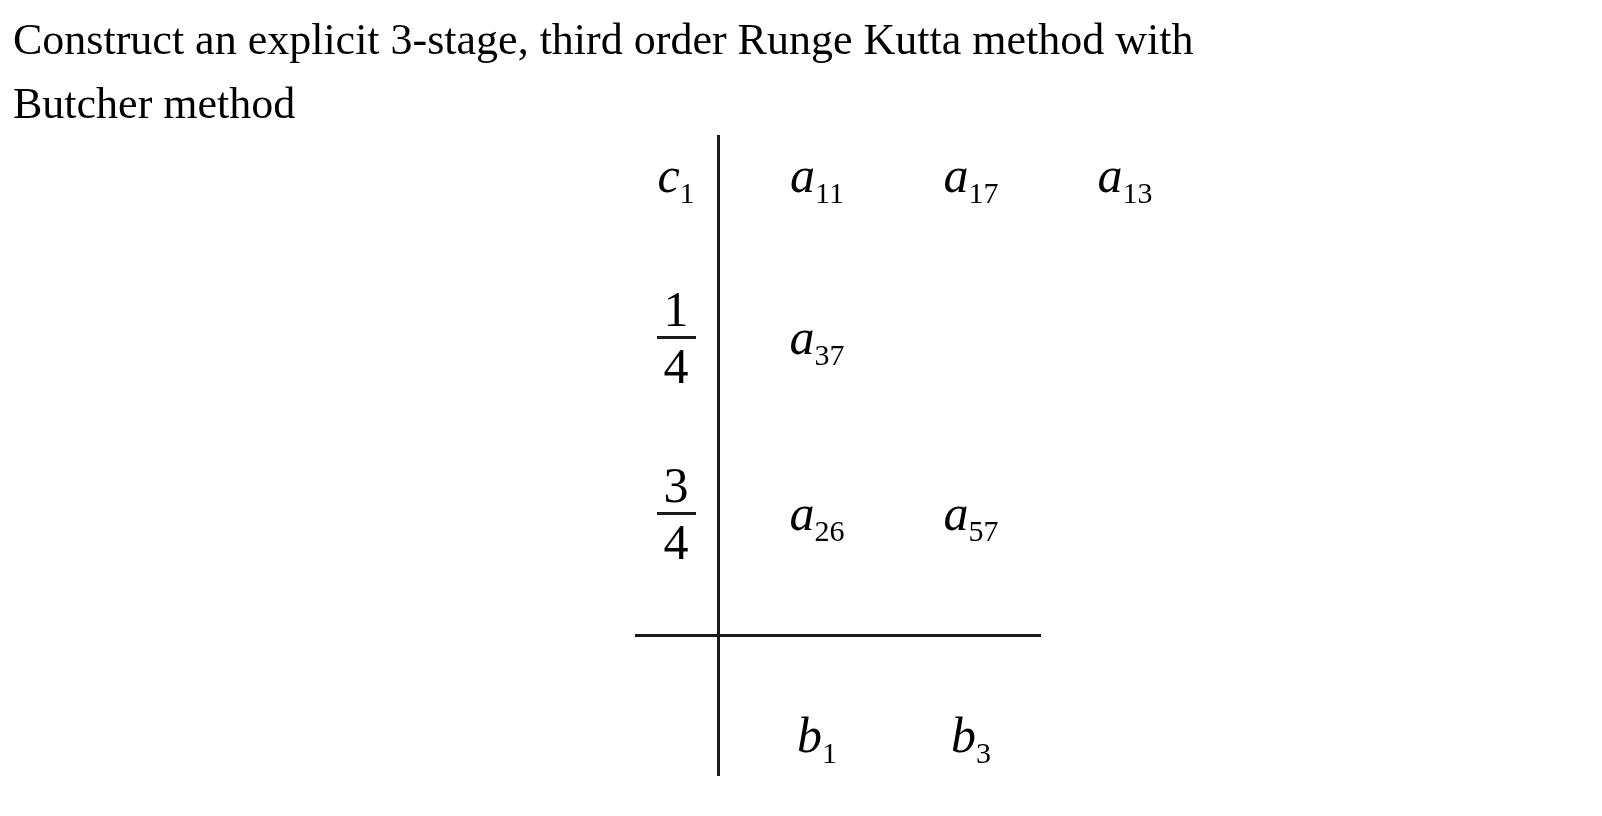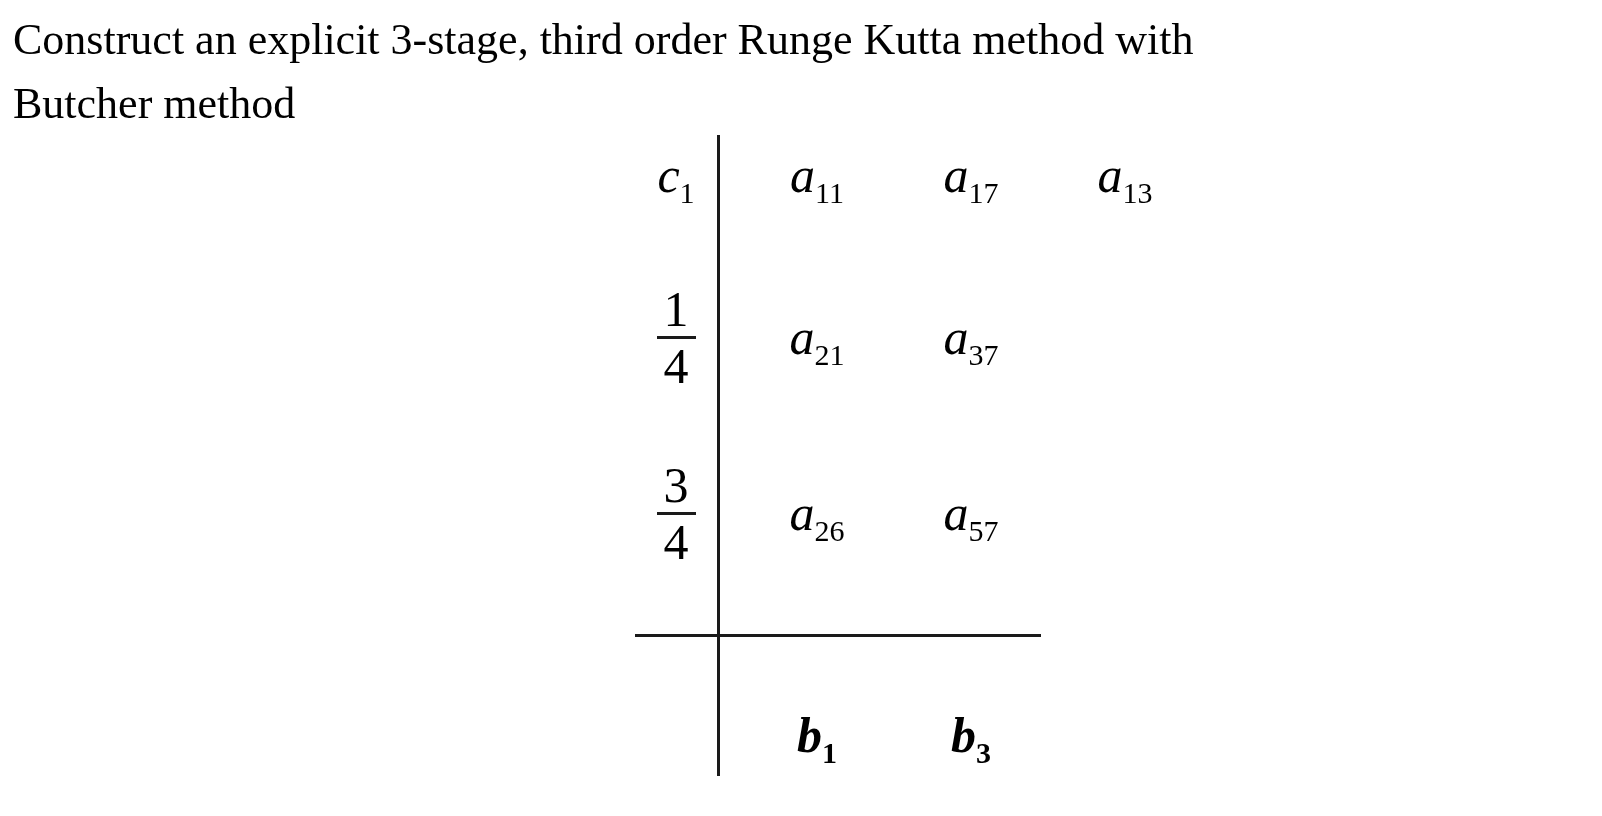--- a/index.html
+++ b/index.html
@@ -54,21 +54,21 @@
   .row {
     position: absolute;
     left: 0;
     width: 412px;
     display: flex;
     align-items: center;
   }
   .row-1 { top: 5px;   height: 80px; }
   .row-2 { top: 145px; height: 124px; }
   .row-3 { top: 321px; height: 124px; }
-  .row-w { top: 565px; height: 80px; font-weight: bold; }
+  .row-w { top: 565px; height: 80px; }
   .lcell {
     width: 82px;
     display: flex;
     justify-content: center;
     align-items: center;
     flex: none;
   }
   .cell {
     width: 108px;
     display: flex;
@@ -128,23 +128,20 @@
     </div>
 
     <div class="row row-2">
       <div class="lcell">
         <span class="frac">
           <span class="num">1</span>
           <span class="den">4</span>
         </span>
       </div>
       <div class="cell">
-          <span><span class="mi">a</span><span class="sub">21</span></span>
-        </div>
-      <div class="cell">
           <span><span class="mi">a</span><span class="sub">37</span></span>
         </div>
     </div>
 
     <div class="row row-3">
       <div class="lcell">
         <span class="frac">
           <span class="num">3</span>
           <span class="den">4</span>
         </span>

